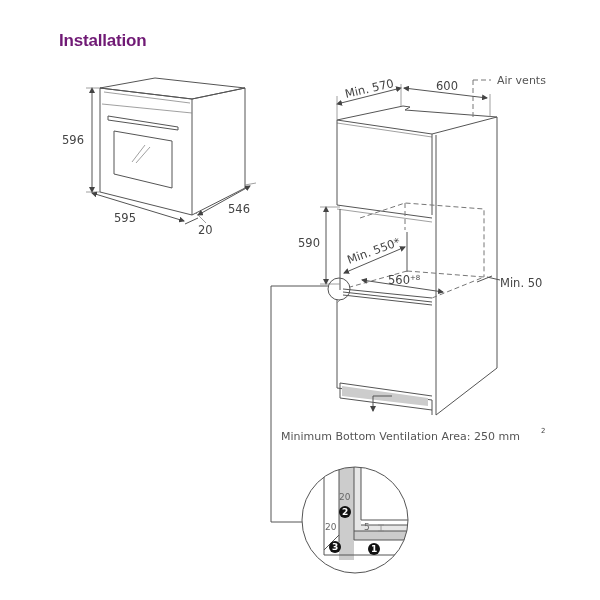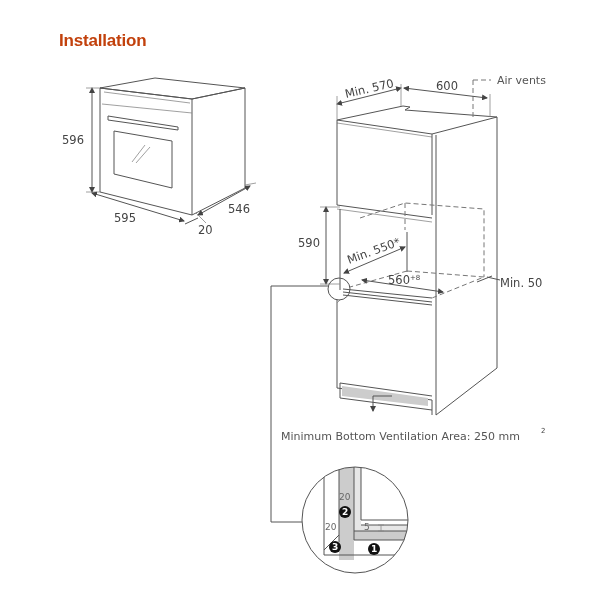--- a/index.html
+++ b/index.html
@@ -1,17 +1,17 @@
 <!DOCTYPE html>
 <html><head>
 <meta charset="utf-8">
 <style>
   html, body { margin:0; padding:0; background:#ffffff; }
   body { width:600px; height:600px; position:relative; overflow:hidden; font-family:"Liberation Sans", sans-serif; }
-  .title { position:absolute; left:59px; top:31px; font-size:17px; font-weight:bold; color:#c2410c; letter-spacing:-0.2px; }
+  .title { position:absolute; left:59px; top:31px; font-size:17px; font-weight:bold; color:#701a75; letter-spacing:-0.2px; }
   svg { position:absolute; left:0; top:0; }
   .dim { font-family:"DejaVu Sans", sans-serif; font-size:11.5px; fill:#444; }
   .dimsm { font-family:"DejaVu Sans", sans-serif; font-size:7px; fill:#444; }
   .lab { font-family:"DejaVu Sans", sans-serif; font-size:11px; fill:#555; }
   .ln { stroke:#555; stroke-width:1; fill:none; }
   .lt { stroke:#888; stroke-width:0.8; fill:none; }
   .dsh { stroke:#777; stroke-width:1; fill:none; stroke-dasharray:5 3; }
   .circ-num { fill:#111; }
   .circ-txt { font-family:"DejaVu Sans", sans-serif; font-size:9px; font-weight:bold; fill:#fff; }
   .det { font-family:"DejaVu Sans", sans-serif; font-size:9px; fill:#666; }

